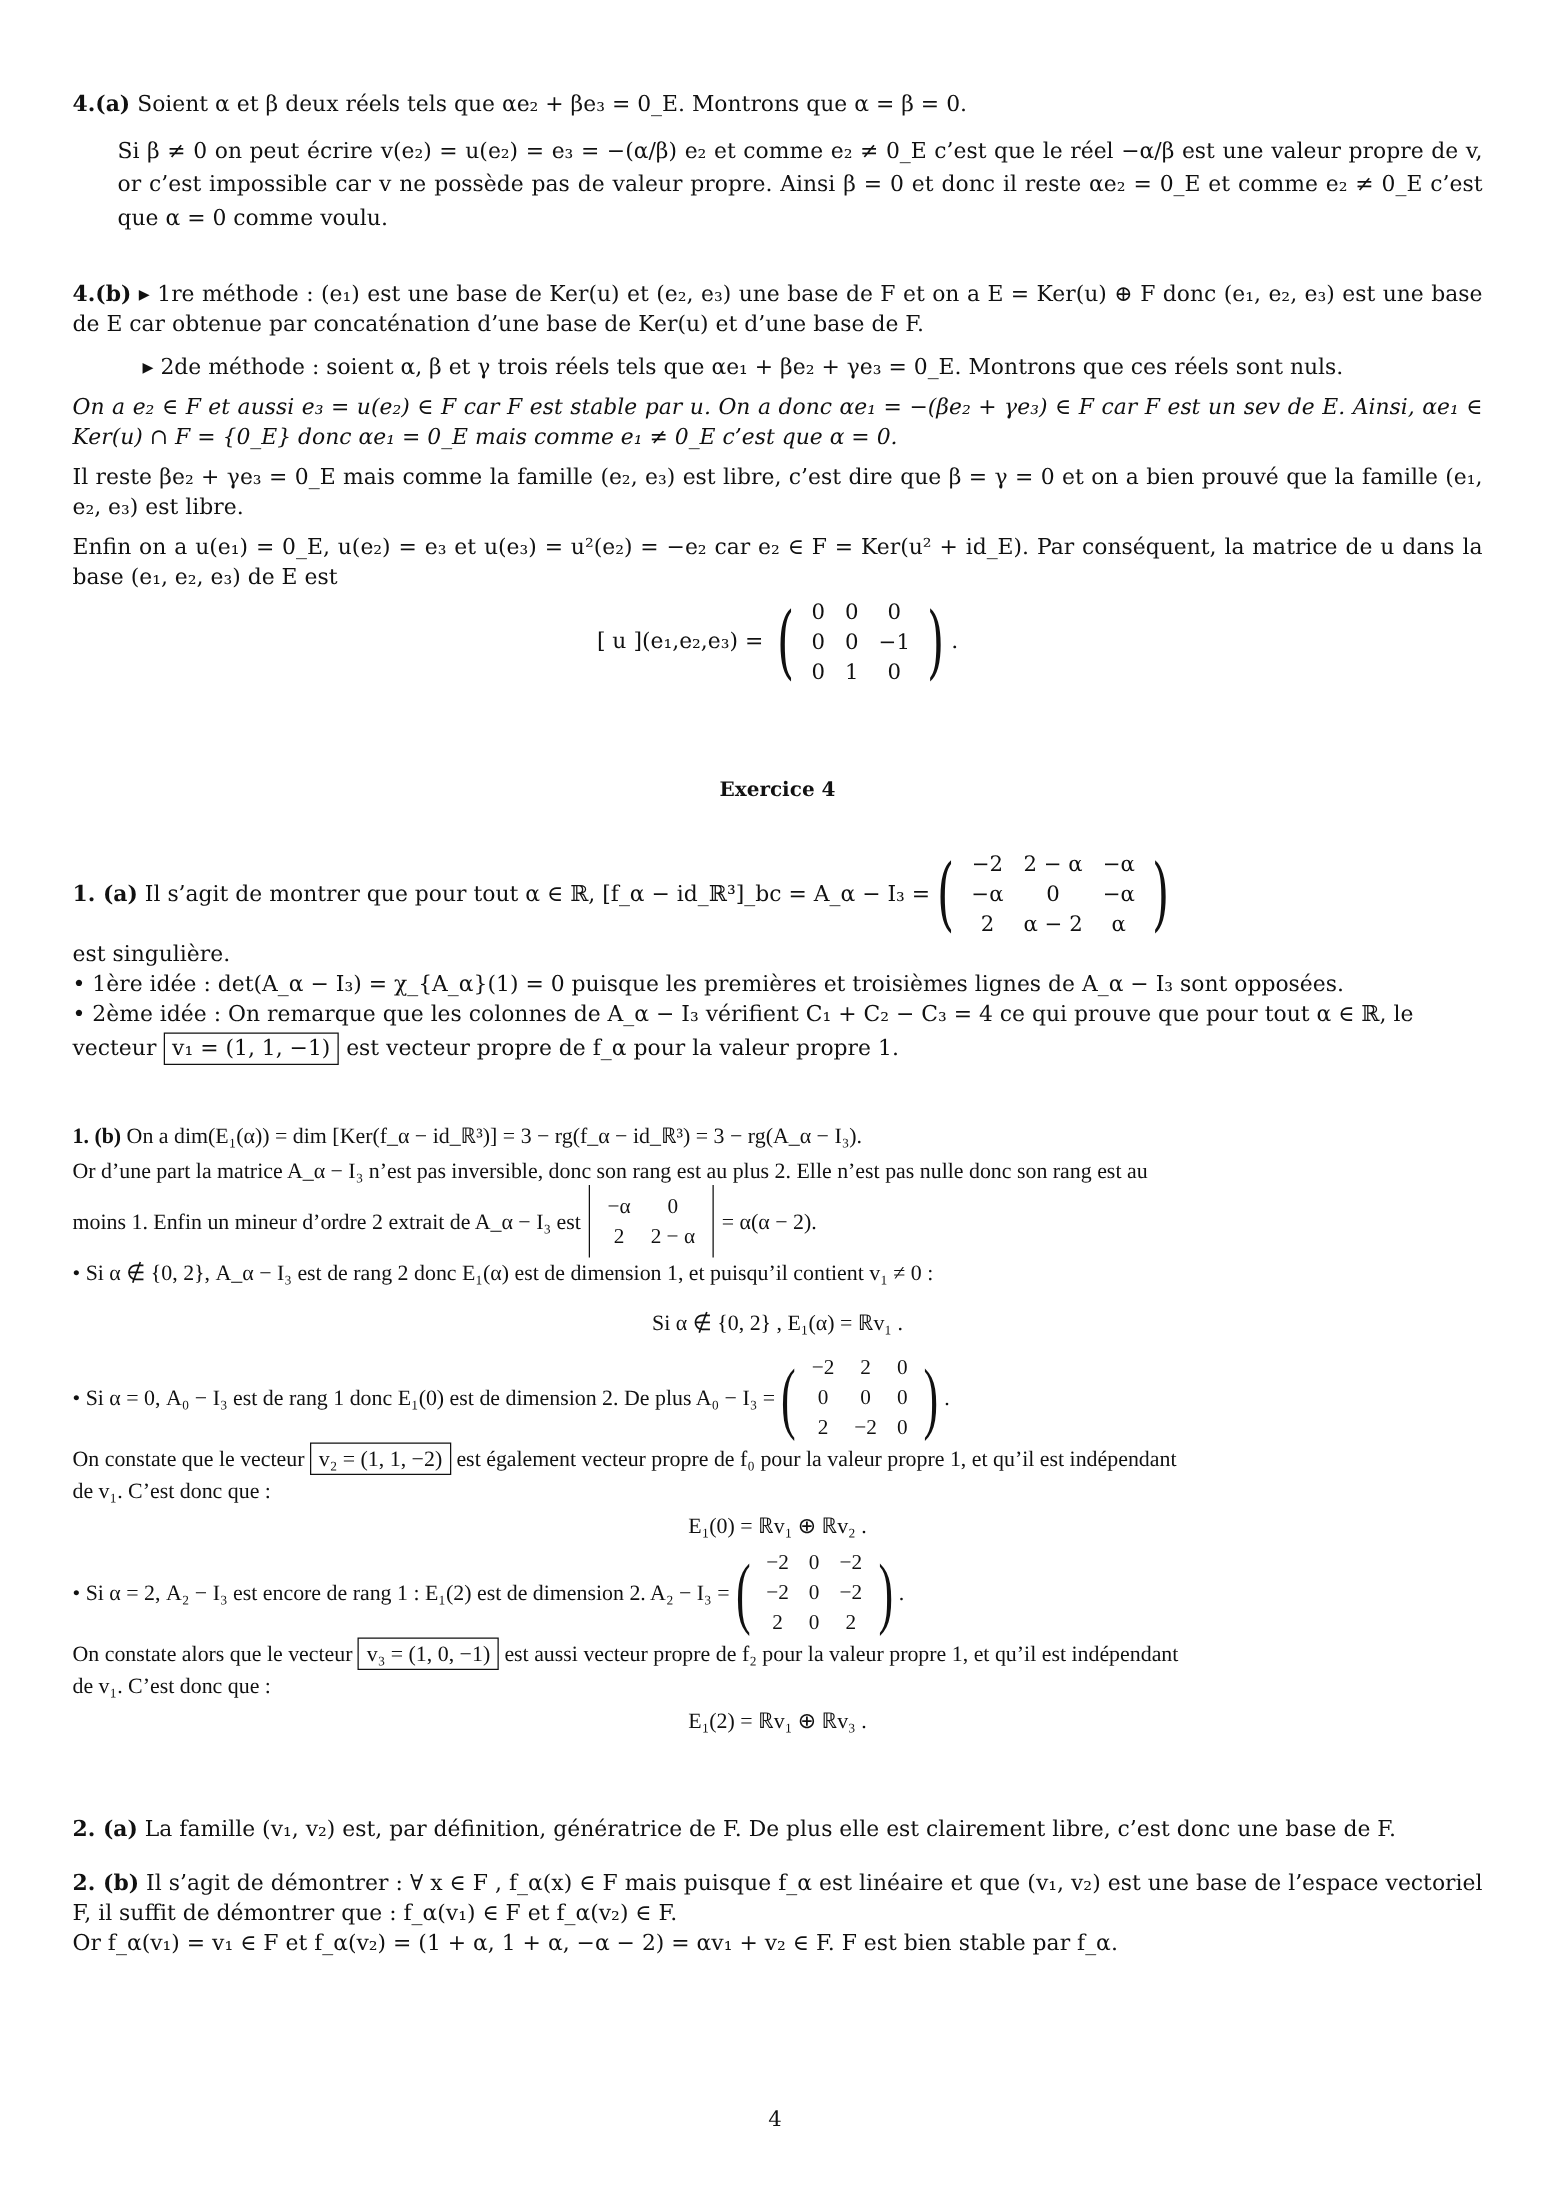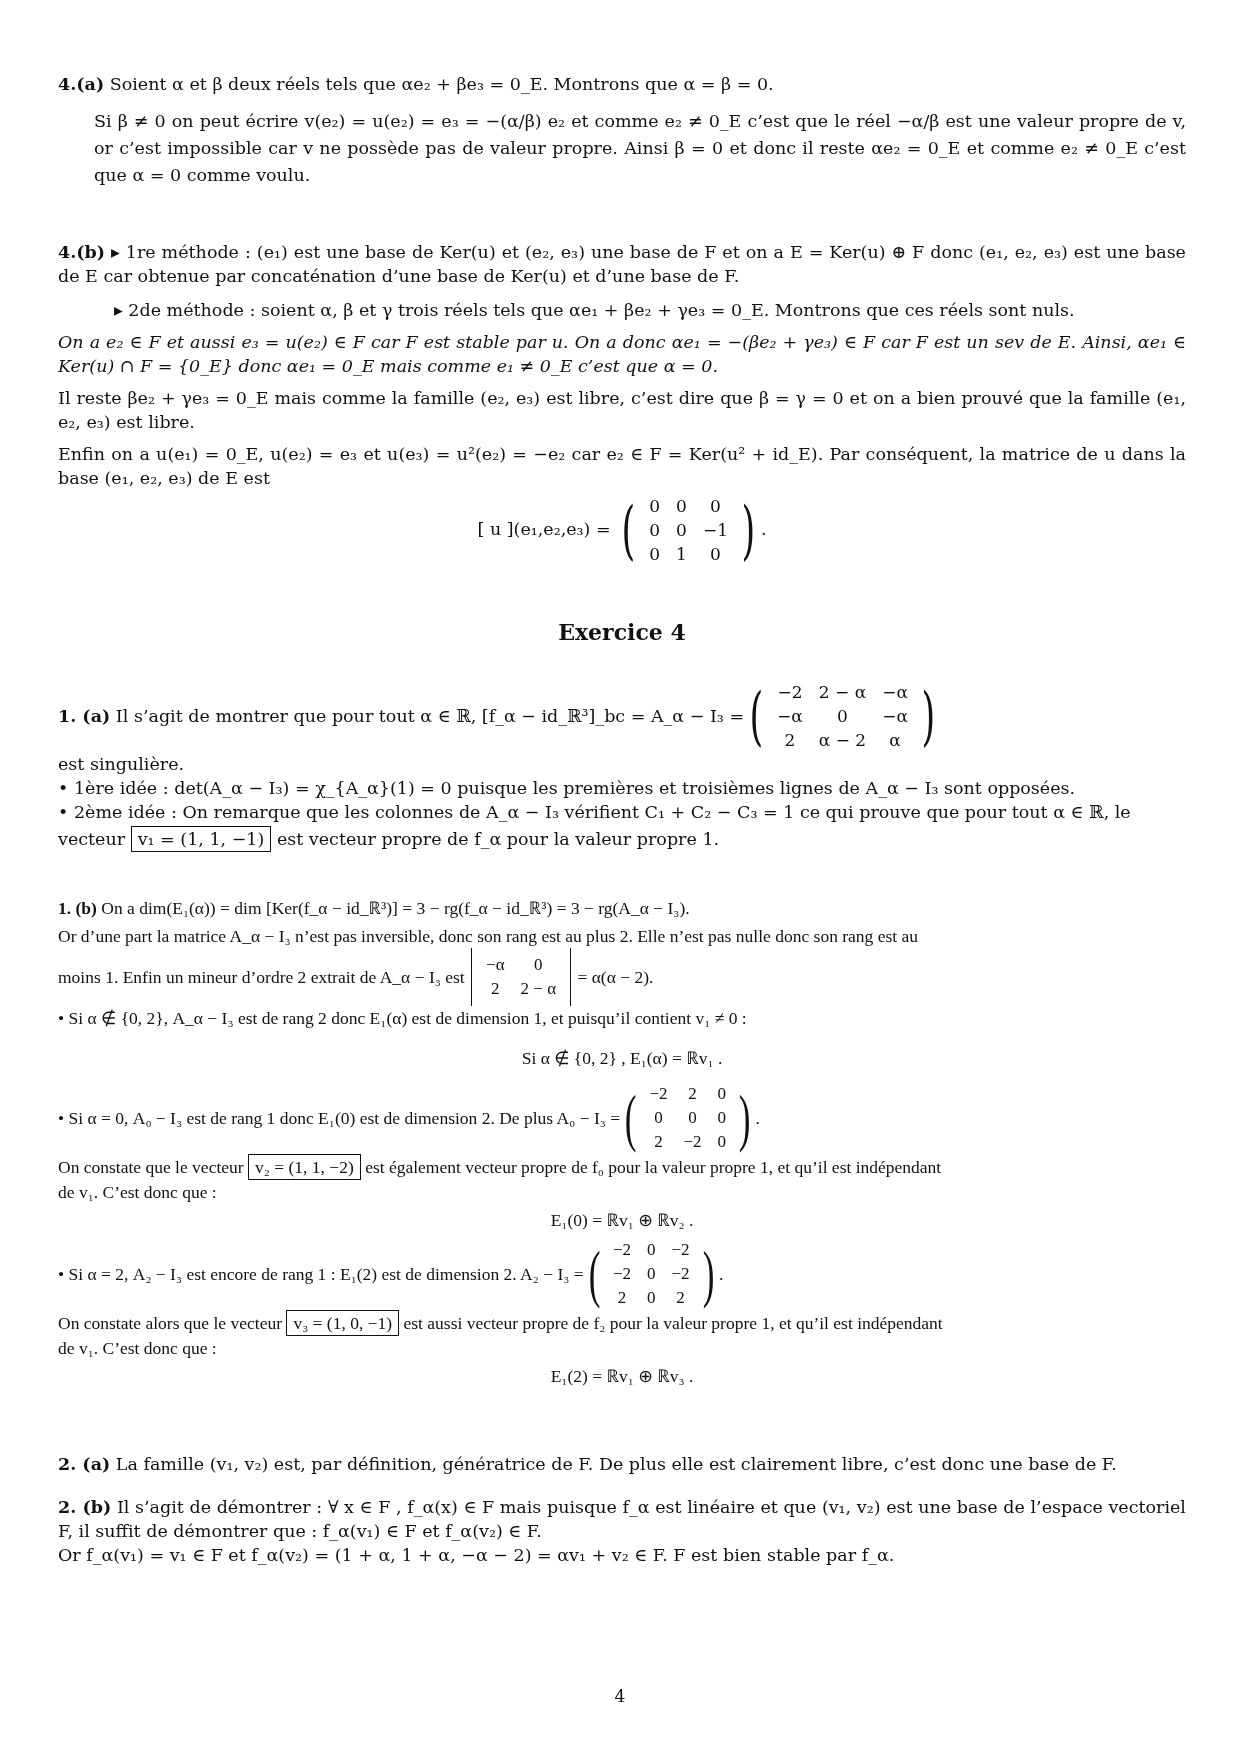--- a/index.html
+++ b/index.html
@@ -4,21 +4,21 @@
 <style>
   html, body { margin: 0; padding: 0; background: #ffffff; }
   body { width: 1240px; height: 1754px; position: relative; overflow: hidden;
          font-family: "DejaVu Serif", "Liberation Serif", serif; color: #111; }
   .page { position: absolute; left: 58px; top: 0; width: 1128px; font-size: 17.5px; line-height: 24px; }
   .blk { position: absolute; left: 0; width: 1128px; }
   .p { margin: 0; text-align: justify; }
   .lbl { font-weight: bold; }
   .ind { padding-left: 56px; }
   .center { text-align: center; }
-  .title { font-size: 22px; font-weight: bold; text-align: center; }
+  .title { font-size: 16px; font-weight: bold; text-align: center; }
   .boxed { border: 1.6px solid #111; padding: 1px 6px; display: inline-block; line-height: 22px; }
   .mat { display: inline-flex; align-items: center; vertical-align: middle; }
   .paren { font-size: 64px; line-height: 64px; font-weight: 200; transform: scaleX(0.55); display: inline-block; }
   .bar { display:inline-block; width:1.4px; height:58px; background:#111; margin: 0 6px; }
   table.mt { border-collapse: collapse; }
   table.mt td { padding: 0 8px; text-align: center; line-height: 24px; font-size: 17px; }
   .pagenum { position: absolute; top: 1686px; left: 0; width: 1240px; text-align: center; font-size: 17px; }
 </style>
 </head>
 <body>
@@ -26,21 +26,21 @@
 <div class="page">
 
   <div class="blk" style="top:72px;">
     <p class="p">
       <span class="lbl">4.(a)</span>
       <span>Soient α et β deux réels tels que αe₂ + βe₃ = 0_E. Montrons que α = β = 0.</span>
     </p>
     <p class="p" style="margin-top:12px; line-height:27px;margin-left:36px;">Si β ≠ 0 on peut écrire v(e₂) = u(e₂) = e₃ = −(α/β) e₂ et comme e₂ ≠ 0_E c’est que le réel −α/β est une valeur propre de v, or c’est impossible car v ne possède pas de valeur propre. Ainsi β = 0 et donc il reste αe₂ = 0_E et comme e₂ ≠ 0_E c’est que α = 0 comme voulu.</p>
   </div>
 
-  <div class="blk" style="top:240px;">
+  <div class="blk" style="top:224px;">
     <p class="p">
       <span class="lbl">4.(b)</span>
       <span>▸ 1re méthode : (e₁) est une base de Ker(u) et (e₂, e₃) une base de F et on a E = Ker(u) ⊕ F donc (e₁, e₂, e₃) est une base de E car obtenue par concaténation d’une base de Ker(u) et d’une base de F.</span>
     </p>
     <p class="p ind" style="margin-top:10px;">▸ 2de méthode : soient α, β et γ trois réels tels que αe₁ + βe₂ + γe₃ = 0_E. Montrons que ces réels sont nuls.</p>
     <p class="p" style="margin-top:8px;font-style:italic;">On a e₂ ∈ F et aussi e₃ = u(e₂) ∈ F car F est stable par u. On a donc αe₁ = −(βe₂ + γe₃) ∈ F car F est un sev de E. Ainsi, αe₁ ∈ Ker(u) ∩ F = {0_E} donc αe₁ = 0_E mais comme e₁ ≠ 0_E c’est que α = 0.</p>
     <p class="p" style="margin-top:8px;">Il reste βe₂ + γe₃ = 0_E mais comme la famille (e₂, e₃) est libre, c’est dire que β = γ = 0 et on a bien prouvé que la famille (e₁, e₂, e₃) est libre.</p>
     <p class="p" style="margin-top:8px;">Enfin on a u(e₁) = 0_E, u(e₂) = e₃ et u(e₃) = u²(e₂) = −e₂ car e₂ ∈ F = Ker(u² + id_E). Par conséquent, la matrice de u dans la base (e₁, e₂, e₃) de E est</p>
     <div class="center" style="margin-top:4px;">
       <span>[ u ](e₁,e₂,e₃) =</span>
@@ -95,21 +95,21 @@
                 <td>α − 2</td>
                 <td>α</td>
               </tr>
         </tbody>
           </table>
         <span class="paren">)</span>
       </span>
     </div>
     <p class="p">est singulière.</p>
     <p class="p">• 1ère idée : det(A_α − I₃) = χ_{A_α}(1) = 0 puisque les premières et troisièmes lignes de A_α − I₃ sont opposées.</p>
-    <p class="p">• 2ème idée : On remarque que les colonnes de A_α − I₃ vérifient C₁ + C₂ − C₃ = 1 ce qui prouve que pour tout α ∈ ℝ, le</p>
+    <p class="p">• 2ème idée : On remarque que les colonnes de A_α − I₃ vérifient C₁ + C₂ − C₃ = 4 ce qui prouve que pour tout α ∈ ℝ, le</p>
     <p class="p" style="margin-top:2px;">
       <span>vecteur</span>
       <span class="boxed">v₁ = (1, 1, −1)</span>
       <span>est vecteur propre de f_α pour la valeur propre 1.</span>
     </p>
   </div>
 
   <div class="blk" style="top:896px;font-family:Liberation Serif, serif;">
     <p class="p">
       <span class="lbl">1. (b)</span>

